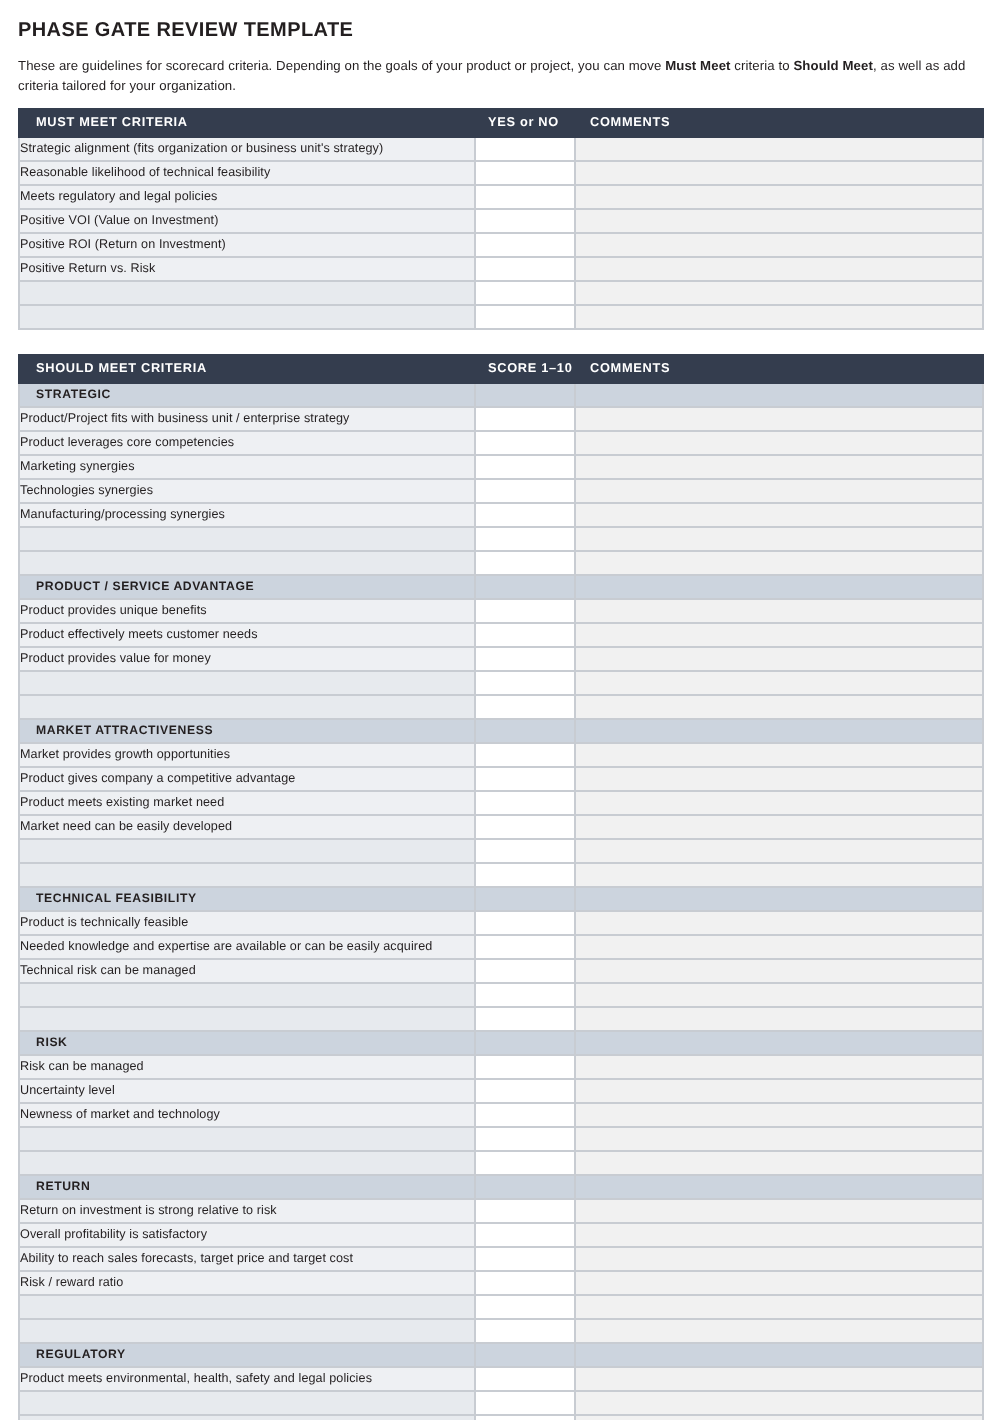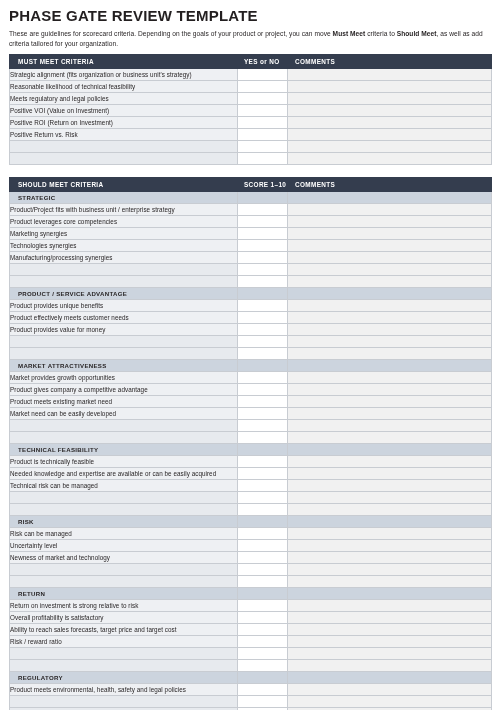--- a/index.html
+++ b/index.html
@@ -15,21 +15,21 @@
     overflow: hidden;
   }
   .page {
     position: relative;
     width: 500px;
     height: 710px;
     box-sizing: border-box;
     padding: 0 9px;
   }
   .doc-title {
-    font-size: 15px;
+    font-size: 10px;
     font-weight: bold;
     letter-spacing: 0.2px;
     color: #231f20;
     margin: 8px 0 0 0;
     padding: 0;
     line-height: 15px;
   }
   .intro {
     font-size: 6.6px;
     line-height: 9.5px;

